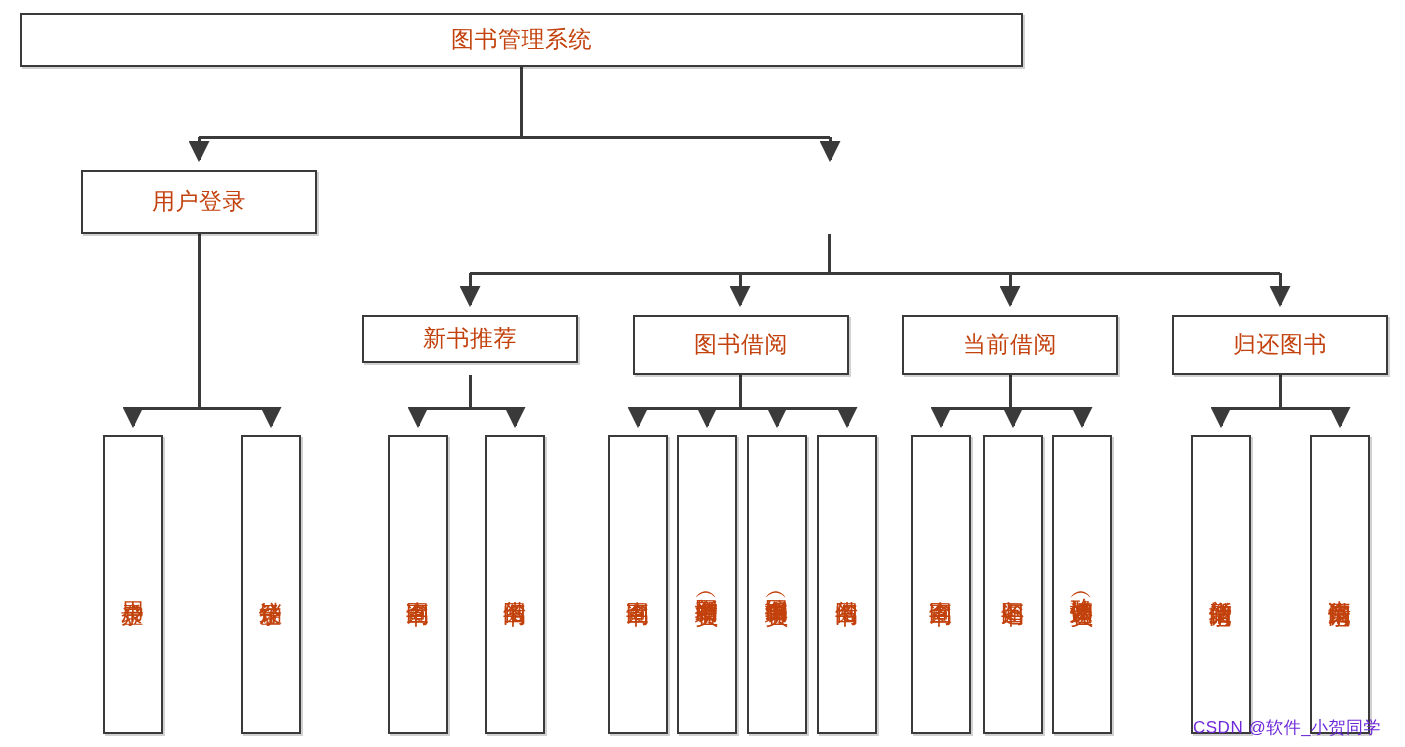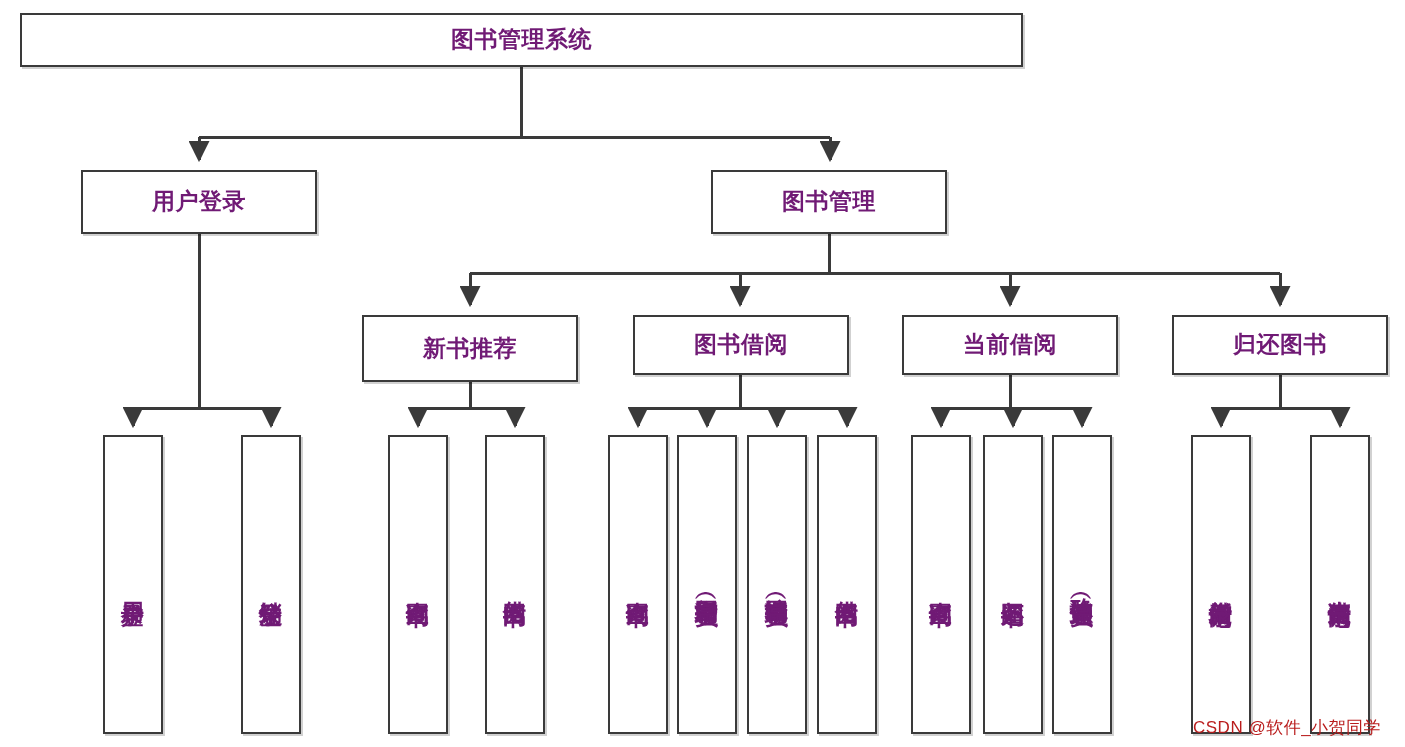--- a/index.html
+++ b/index.html
@@ -27,23 +27,22 @@
     pointer-events: none;
   }
   .node {
     position: absolute;
     box-sizing: border-box;
     border: 2px solid #3a3a3a;
     background: #ffffff;
     display: flex;
     align-items: center;
     justify-content: center;
-    color: #701a75;
+    color: #c2410c;
     box-shadow: 2px 2px 0 rgba(0,0,0,0.18);
-    font-weight: bold;
   }
   .node .label {
     display: block;
     text-align: center;
     line-height: 1.18;
     white-space: nowrap;
   }
   .node.horizontal .label {
     font-size: 23px;
     letter-spacing: 0.5px;
@@ -55,21 +54,21 @@
     writing-mode: vertical-rl;
     text-orientation: upright;
     font-size: 23px;
     line-height: 1.05;
     letter-spacing: 1px;
     max-height: 288px;
     white-space: normal;
   }
   .watermark {
     position: absolute;
-    color: #b91c1c;
+    color: #6d28d9;
     font-size: 17px;
     white-space: nowrap;
     letter-spacing: 0.5px;
   }
 </style>
 </head>
 <body>
 
 <div id="canvas">
 
@@ -138,25 +137,22 @@
     </g>
   </svg>
 
   <div class="node root horizontal" style="left:20px; top:13px; width:1003px; height:54px;">
     <span class="label">图书管理系统</span>
   </div>
 
   <div class="node horizontal" style="left:81px; top:170px; width:236px; height:64px;">
     <span class="label">用户登录</span>
   </div>
-  <div class="node horizontal" style="left:711px; top:170px; width:236px; height:64px;">
-    <span class="label">图书管理</span>
-  </div>
-
-  <div class="node horizontal" style="left:362px; top:315px; width:216px; height:67px;">
+
+  <div class="node horizontal" style="left:362px; top:315px; width:216px; height:48px;">
     <span class="label">新书推荐</span>
   </div>
   <div class="node horizontal" style="left:633px; top:315px; width:216px; height:60px;">
     <span class="label">图书借阅</span>
   </div>
   <div class="node horizontal" style="left:902px; top:315px; width:216px; height:60px;justify-content:center;">
     <span class="label">当前借阅</span>
   </div>
   <div class="node horizontal" style="left:1172px; top:315px; width:216px; height:60px;">
     <span class="label">归还图书</span>

